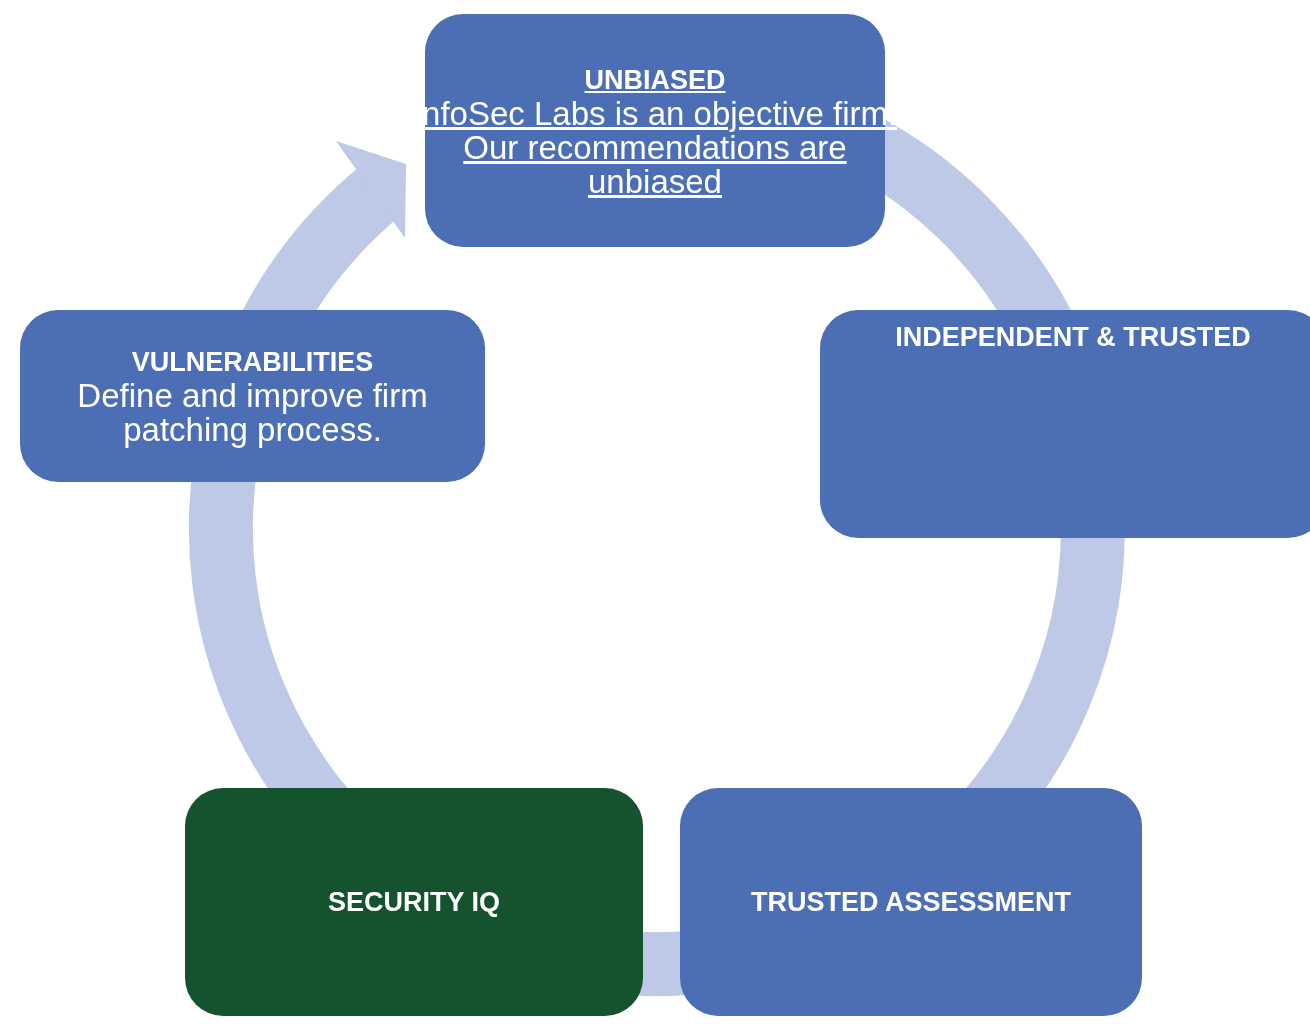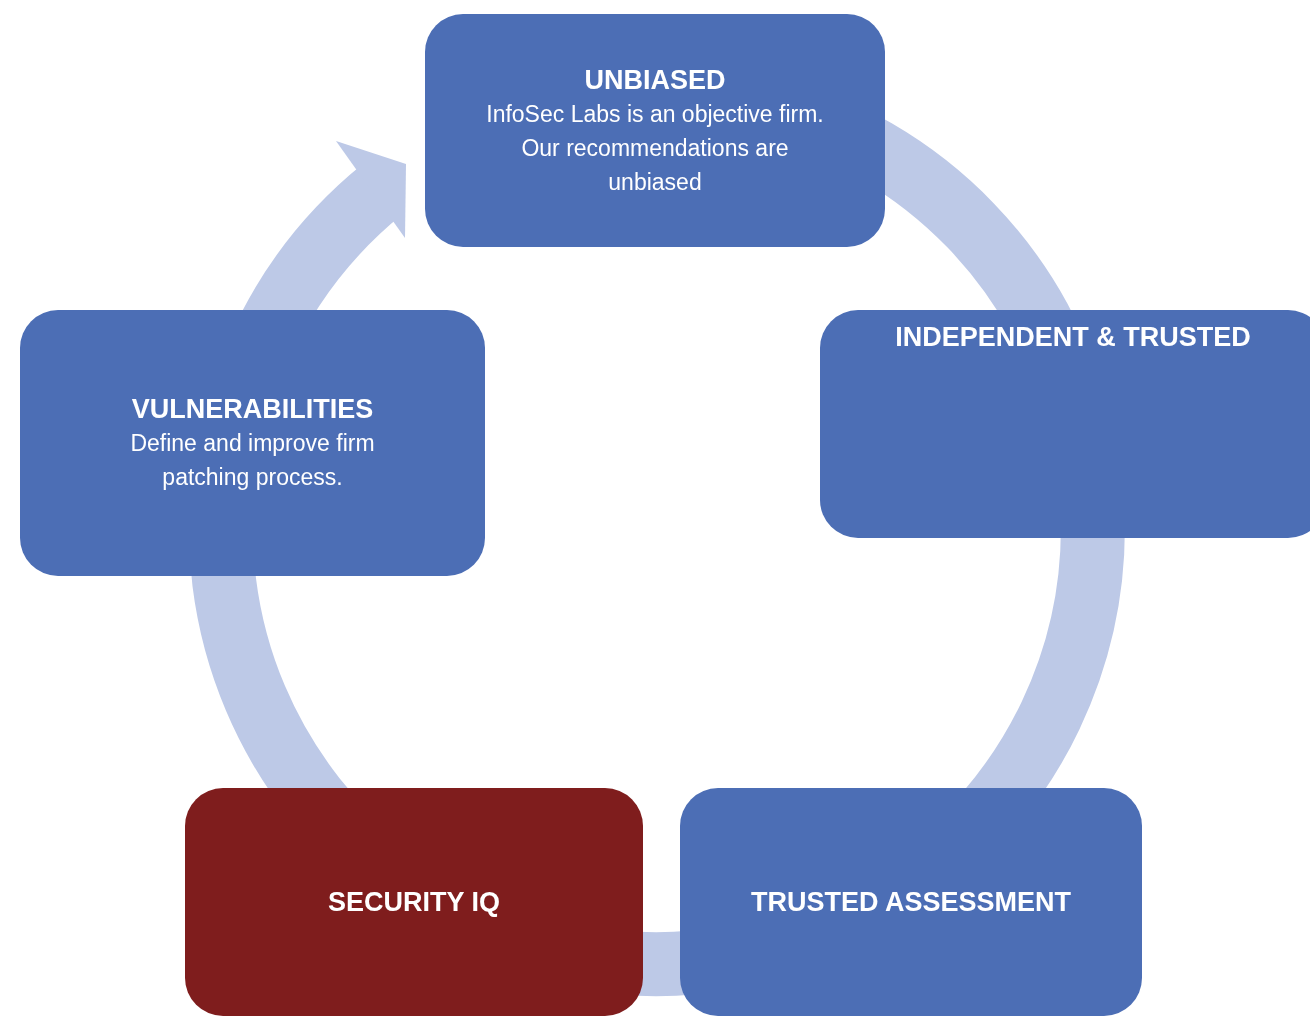--- a/index.html
+++ b/index.html
@@ -36,29 +36,29 @@
     padding: 10px 12px;
     box-sizing: border-box;
   }
   .node__title {
     font-weight: bold;
     font-size: 27px;
     line-height: 34px;
     white-space: pre;
   }
   .node__desc {
-    font-size: 23px;
+    font-size: 33px;
     line-height: 34px;
     white-space: pre;
   }
-  .node--top          { left: 425px; top: 14px;  width: 460px; height: 233px; }
+  .node--top          { left: 425px; top: 14px;  width: 460px; height: 233px; text-decoration: underline; }
   .node--right        { left: 820px; top: 310px; width: 506px; height: 228px; justify-content: space-between; }
   .node--bottom-right { left: 680px; top: 788px; width: 462px; height: 228px; }
   .node--bottom-left  { left: 185px; top: 788px; width: 458px; height: 228px; }
-  .node--left         { left: 20px;  top: 310px; width: 465px; height: 266px; }
+  .node--left         { left: 20px;  top: 310px; width: 465px; height: 172px; }
 </style>
 </head>
 <body>
 
 <div class="canvas">
 
   <svg class="cycle-svg" viewBox="0 0 1310 1026" aria-hidden="true">
     <path d="M 452.3 143.1 A 436 436 0 1 1 382.6 189.2" fill="none" stroke="#BDC9E7" stroke-width="64"></path>
     <polygon points="336,141 405,238 406,164" fill="#BDC9E7"></polygon>
   </svg>
@@ -71,21 +71,21 @@
   </div>
 
   <div class="node node--right" style="background: rgb(76, 110, 181); color: rgb(255, 255, 255);">
     <div class="node__title">INDEPENDENT &amp; TRUSTED</div>
   </div>
 
   <div class="node node--bottom-right" style="background: rgb(76, 110, 181); color: rgb(255, 255, 255);">
     <div class="node__title">TRUSTED ASSESSMENT</div>
   </div>
 
-  <div class="node node--bottom-left" style="background: #7f1d1d; color: rgb(255, 255, 255);">
+  <div class="node node--bottom-left" style="background: #14532d; color: rgb(255, 255, 255);">
     <div class="node__title">SECURITY IQ</div>
   </div>
 
   <div class="node node--left" style="background: rgb(76, 110, 181); color: rgb(255, 255, 255);">
     <div class="node__title">VULNERABILITIES</div>
     <div class="node__desc">Define and improve firm
 patching process.</div>
   </div>
 
 </div>

